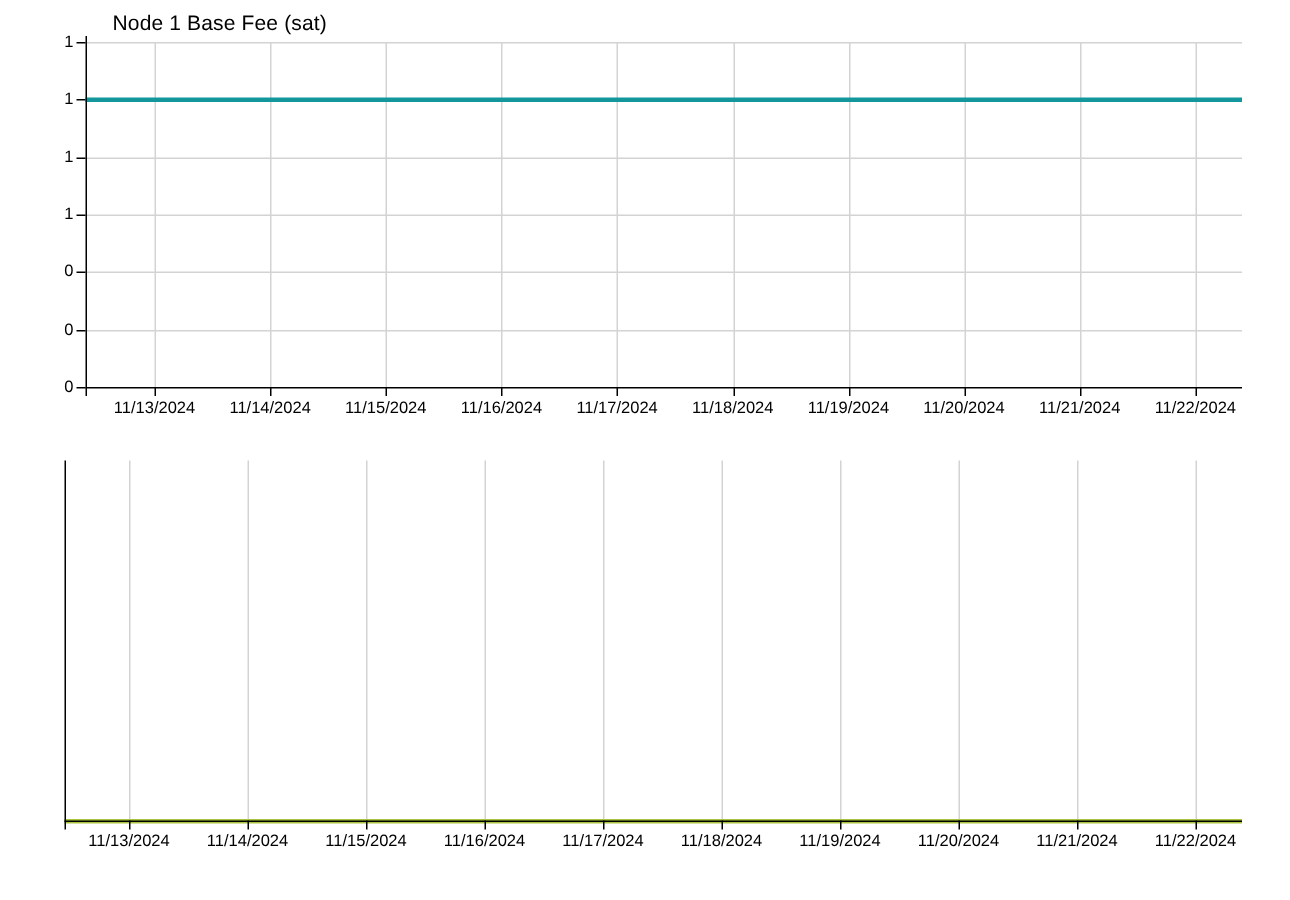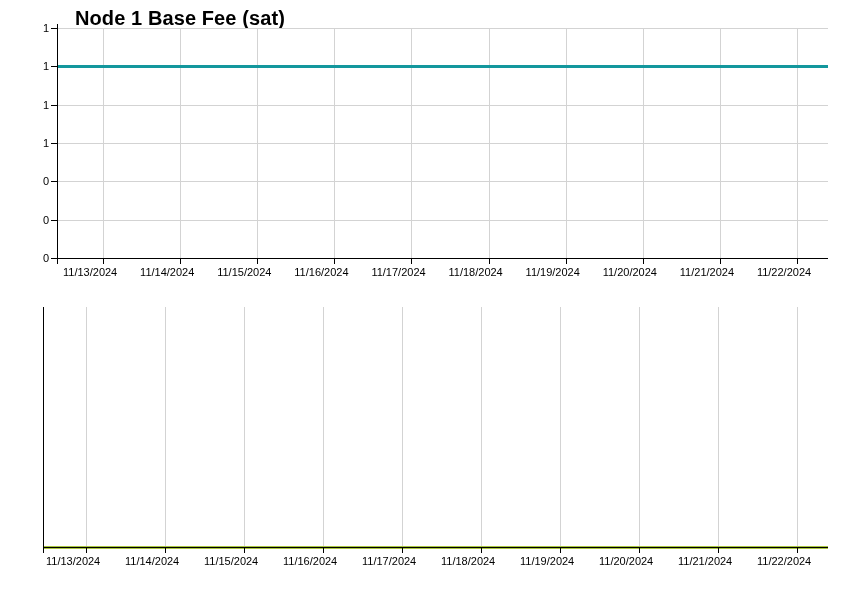--- a/index.html
+++ b/index.html
@@ -8,37 +8,37 @@
     width: 860px;
     height: 600px;
     background: #ffffff;
     overflow: hidden;
     font-family: "Liberation Sans", sans-serif;
     color: #000;
   }
   .chart-title {
     position: absolute;
     margin: 0;
-    font-size: 20px;
-    font-weight: 700;
+    font-size: 14px;
+    font-weight: 400;
     color: #000;
     white-space: nowrap;
     letter-spacing: 0.1px;
   }
   #title1 { left: 75px; top: 7px; }
   #title2 { left: 57px; top: 287px; }
   .plot { position: absolute; left: 0; top: 0; width: 860px; height: 600px; pointer-events: none; }
   .lbl {
     position: absolute;
     font-size: 11px;
     line-height: 14px;
     color: #000;
     white-space: nowrap;
   }
-  .xlab { }
+  .xlab { text-align: center; }
   .ylab { text-align: right; }
 </style>
 </head>
 <body>
 
 <div id="screen">
   <h2 class="chart-title" id="title1">Node 1 Base Fee (sat)</h2>
   <div class="plot" id="plot1">
       <div style="position: absolute; left: 103px; top: 28px; width: 1px; height: 230px; background: rgb(211, 211, 211);"></div>
       <div style="position: absolute; left: 103px; top: 258px; width: 1px; height: 6px; background: rgb(0, 0, 0); z-index: 4;"></div>

